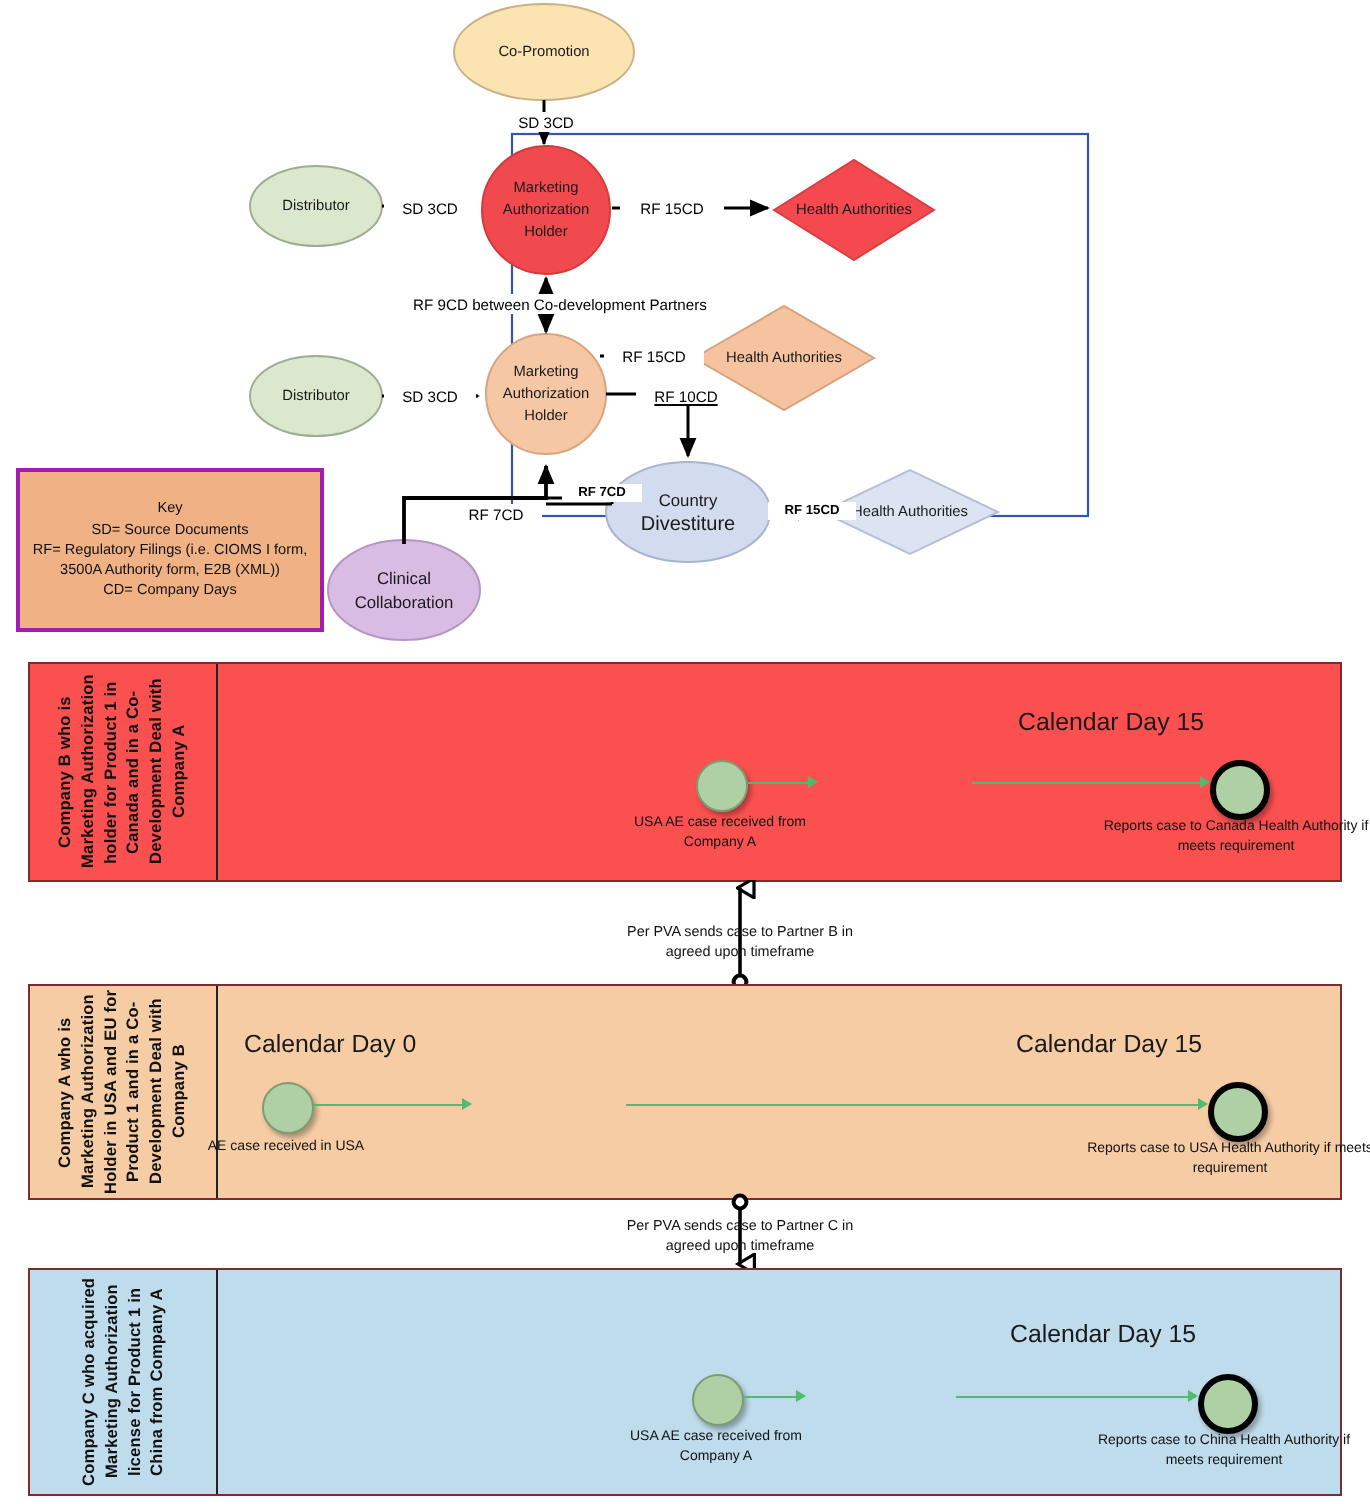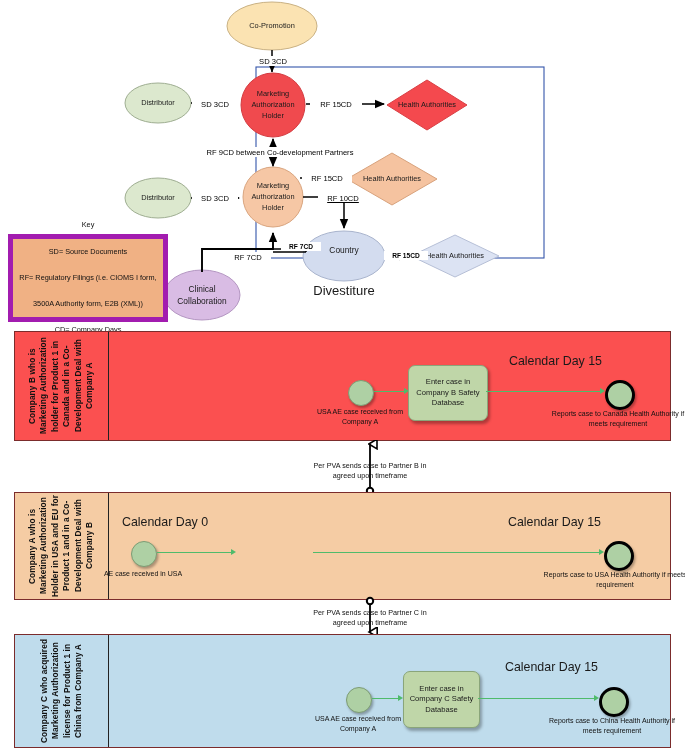--- a/index.html
+++ b/index.html
@@ -25,23 +25,23 @@
   }
   .edgelbl{
     position:absolute;display:flex;align-items:center;justify-content:center;
     text-align:center;color:#000;background:transparent;
     font-size:7.6px;line-height:9px;white-space:nowrap;
   }
   .edgelbl.bold{font-weight:bold;font-size:6.6px;}
 
   .keybox{
     position:absolute;left:8px;top:234px;width:150px;height:78px;
-    background:#F0B184;border:5px solid #a21caf;
+    background:#F0B184;border:2px solid #a21caf;
     display:flex;flex-direction:column;align-items:center;justify-content:center;
-    text-align:center;font-size:7.3px;line-height:10.3px;color:#111;gap:16px;
+    text-align:center;font-size:7.3px;line-height:10.3px;color:#111;
   }
 
   
   .lane{position:absolute;box-sizing:border-box;border:1.2px solid #7b2c2c;}
   .lane-b{left:14px;top:331px;width:657px;height:110px;background:#FB5050;}
   .lane-a{left:14px;top:492px;width:657px;height:108px;background:#F5CCA4;}
   .lane-c{left:14px;top:634px;width:657px;height:114px;background:#BFDCEC;}
 
   .lane-title{
     position:absolute;left:0;top:0;bottom:0;width:93px;
@@ -160,21 +160,21 @@
     <div class="nodelbl" style="left:385px;top:97px;width:84px;height:16px;">Health Authorities</div>
     <div class="nodelbl" style="left:125px;top:190px;width:66px;height:16px;">Distributor</div>
 
     <div class="nodelbl" style="left:243px;top:180px;width:60px;height:11px;">Marketing</div>
     <div class="nodelbl" style="left:240px;top:191px;width:66px;height:11px;">Authorization</div>
     <div class="nodelbl" style="left:243px;top:202px;width:60px;height:11px;">Holder</div>
 
     <div class="nodelbl" style="left:350px;top:171px;width:84px;height:16px;">Health Authorities</div>
 
     <div class="nodelbl" style="left:308px;top:245px;width:72px;height:11px;font-size:8.4px;">Country</div>
-    <div class="nodelbl" style="left:304px;top:257px;width:80px;height:11px;font-size:13px;margin-top:28px;">Divestiture</div>
+    <div class="nodelbl" style="left:304px;top:257px;width:80px;height:11px;font-size:10px;">Divestiture</div>
 
     <div class="nodelbl" style="left:413px;top:248px;width:84px;height:16px;">Health Authorities</div>
 
     <div class="nodelbl" style="left:166px;top:284px;width:72px;height:11px;font-size:8.4px;">Clinical</div>
     <div class="nodelbl" style="left:160px;top:296px;width:84px;height:11px;font-size:8.4px;">Collaboration</div>
 
     <div class="edgelbl" style="left:248px;top:56px;width:50px;height:10px;background:#fff;">SD 3CD</div>
     <div class="edgelbl" style="left:192px;top:99px;width:46px;height:10px;background:#fff;">SD 3CD</div>
     <div class="edgelbl" style="left:310px;top:99px;width:52px;height:10px;background:#fff;">RF 15CD</div>
     <div class="edgelbl" style="left:192px;top:147px;width:176px;height:10px;background:#fff;">RF 9CD between Co-development Partners</div>
@@ -202,21 +202,20 @@
       <div class="daylbl" style="left:401px;top:22px;">Calendar Day 15</div>
 
       <div class="ev start" style="left:240px;top:48px;"></div>
       <div class="caption" style="left:206px;top:75px;width:92px;">
         <div>USA AE case received from Company A</div>
       </div>
 
       <div class="flowline" style="left:266px;top:59px;width:32px;"></div>
       <div class="flowarrow" style="left:296px;top:56px;"></div>
 
-      <div class="task" style="left:300px;top:33px;width:78px;height:54px;">Enter case in Company B Safety Database</div>
 
       <div class="flowline" style="left:378px;top:59px;width:116px;"></div>
       <div class="flowarrow" style="left:492px;top:56px;"></div>
 
       <div class="ev end" style="left:497px;top:48px;"></div>
       <div class="caption" style="left:437px;top:77px;width:146px;">
         <div>Reports case to Canada Health Authority if meets requirement</div>
       </div>
     </div>
   </div>
@@ -284,21 +283,20 @@
       <div class="daylbl" style="left:397px;top:25px;">Calendar Day 15</div>
 
       <div class="ev start" style="left:238px;top:52px;"></div>
       <div class="caption" style="left:204px;top:79px;width:92px;">
         <div>USA AE case received from Company A</div>
       </div>
 
       <div class="flowline" style="left:264px;top:63px;width:28px;"></div>
       <div class="flowarrow" style="left:290px;top:60px;"></div>
 
-      <div class="task" style="left:295px;top:36px;width:75px;height:55px;">Enter case in Company C Safety Database</div>
 
       <div class="flowline" style="left:370px;top:63px;width:118px;"></div>
       <div class="flowarrow" style="left:486px;top:60px;"></div>
 
       <div class="ev end" style="left:491px;top:52px;"></div>
       <div class="caption" style="left:434px;top:81px;width:140px;">
         <div>Reports case to China Health Authority if meets requirement</div>
       </div>
     </div>
   </div>

